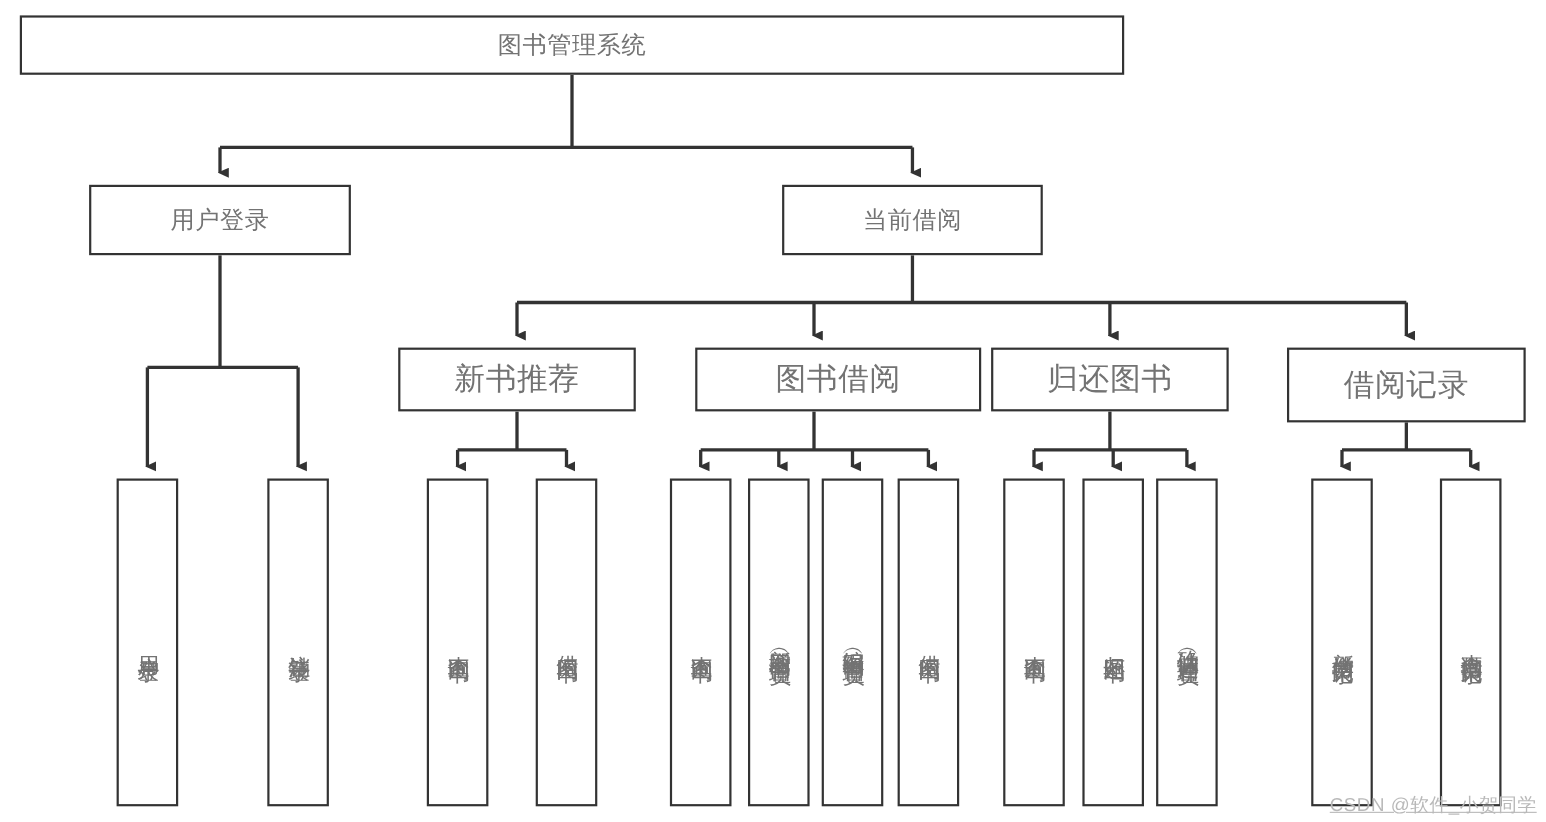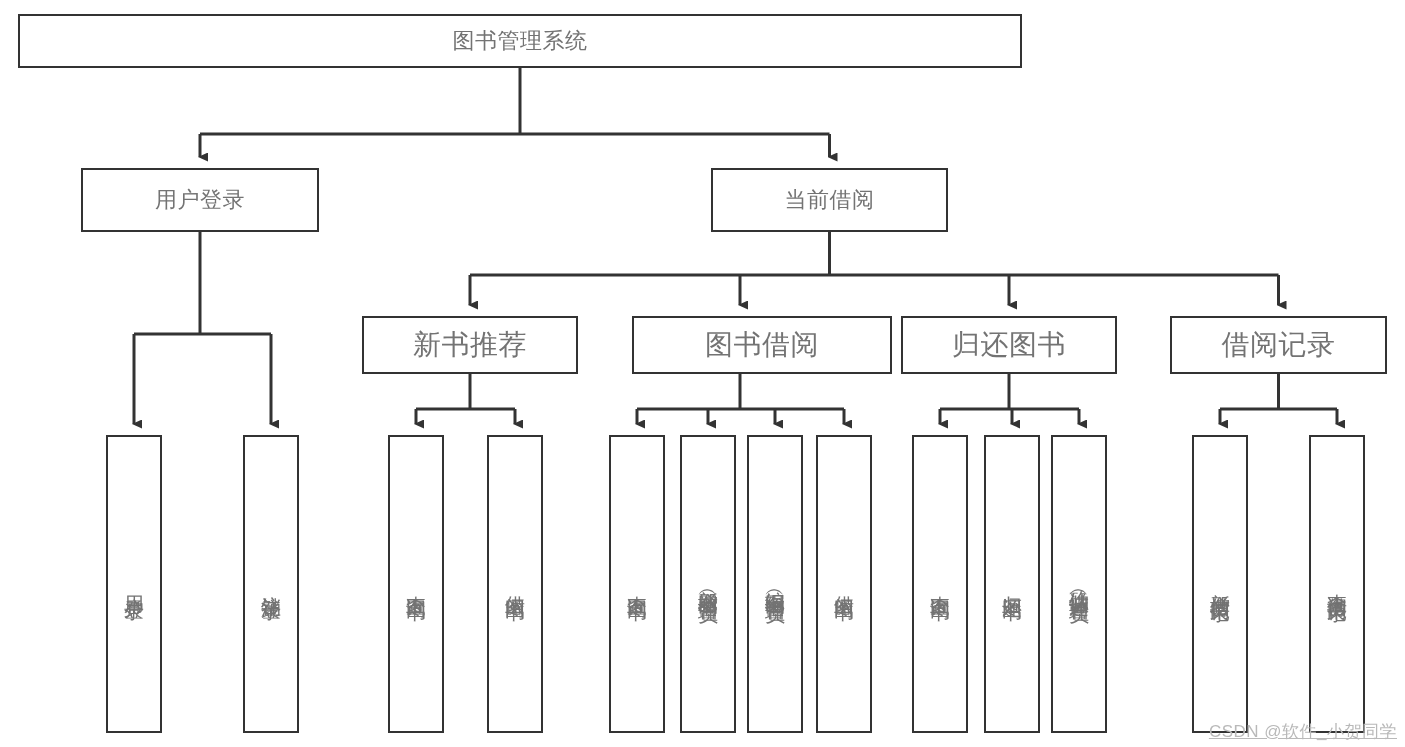--- a/index.html
+++ b/index.html
@@ -125,21 +125,21 @@
 
   <div class="node lvl3" id="n-l3-0" style="left: 362px; top: 316px; width: 216px; height: 58px;">
     <span class="node-label">新书推荐</span>
   </div>
   <div class="node lvl3" id="n-l3-1" style="left: 632px; top: 316px; width: 260px; height: 58px;">
     <span class="node-label">图书借阅</span>
   </div>
   <div class="node lvl3" id="n-l3-2" style="left: 901px; top: 316px; width: 216px; height: 58px;">
     <span class="node-label">归还图书</span>
   </div>
-  <div class="node lvl3" id="n-l3-3" style="left: 1170px; top: 316px; width: 217px; height: 58px;">
+  <div class="node lvl3" id="n-l3-3" style="left: 1170px; top: 316px; width: 217px; height: 68px;">
     <span class="node-label">借阅记录</span>
   </div>
 
   <div class="node vertical" id="n-lf-0" style="left: 106px; top: 435px; width: 56px; height: 298px;">
     <span class="node-label">用户登录</span>
   </div>
   <div class="node vertical" id="n-lf-1" style="left: 243px; top: 435px; width: 56px; height: 298px;">
     <span class="node-label">注销登录</span>
   </div>
   <div class="node vertical" id="n-lf-2" style="left: 388px; top: 435px; width: 56px; height: 298px;">

